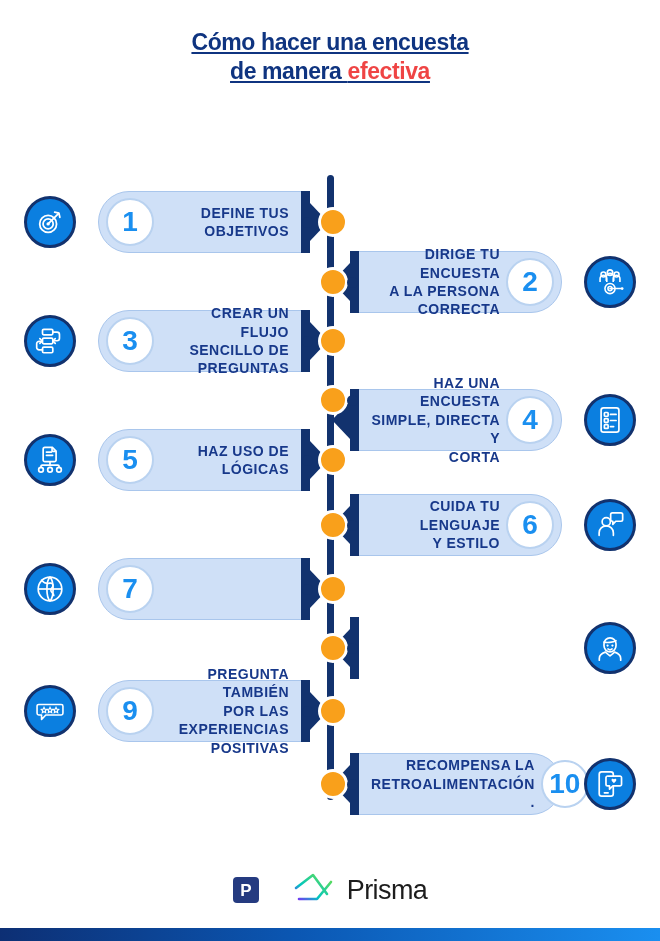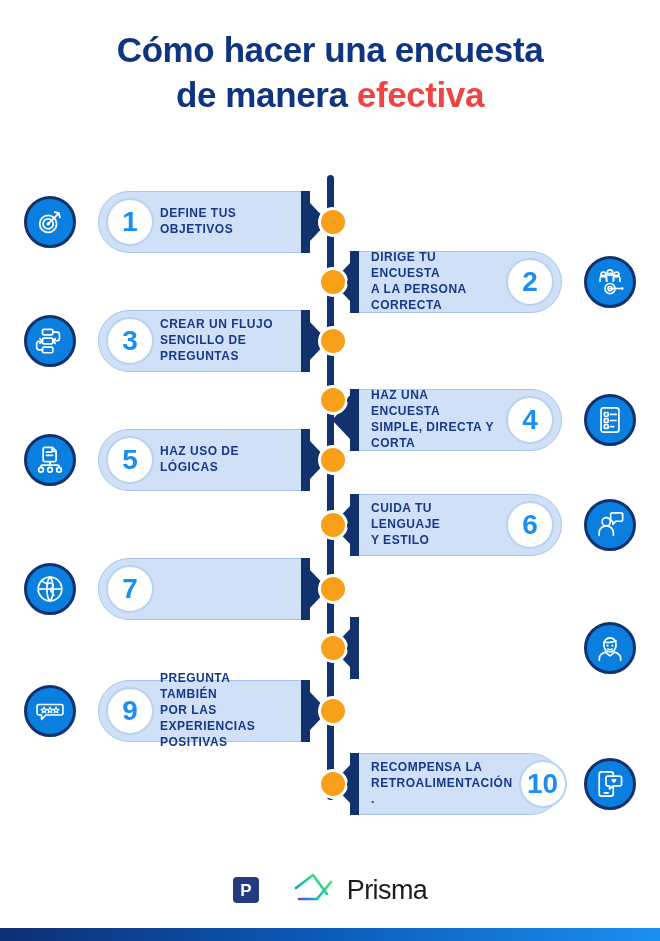--- a/index.html
+++ b/index.html
@@ -10,22 +10,23 @@
     position:relative;
     overflow:hidden;
   }
   .page{position:relative;width:660px;height:941px;background:#fff;}
 
   
   .title-wrap{
     position:absolute;top:28px;left:0;width:660px;text-align:center;
   }
   .title-line{
-    font-size:35px;font-weight:bold;color:#0f3480;letter-spacing:-0.4px;
+    font-size:23px;font-weight:bold;color:#0f3480;letter-spacing:-0.4px;
     line-height:1.28;
+    text-decoration:underline;
   }
   .accent{color:#ef4444;}
 
   
   .timeline{
     position:absolute;left:327px;top:175px;width:7px;height:625px;
     background:#12326e;border-radius:4px;
   }
   .node{
     position:absolute;width:30px;height:30px;border-radius:50%;
@@ -87,22 +88,22 @@
   .numcircle{
     width:48px;height:48px;min-width:48px;border-radius:50%;
     background:#ffffff;border:2px solid #b9d2f0;
     display:flex;align-items:center;justify-content:center;
     color:#1a8ff0;font-size:28px;font-weight:bold;line-height:1;
     z-index:5;
   }
   .numcircle.ten{font-size:28px;}
 
   .steptext{
-    flex:1;text-align:left;
-    color:#17388a;font-size:12px;font-weight:bold;
+    flex:1;text-align:right;
+    color:#17388a;font-size:14px;font-weight:bold;
     letter-spacing:0.5px;line-height:1.32;
     text-transform:uppercase;
     padding:0 6px;
     white-space:pre-line;
   }
   .row.left .pill{padding-left:7px;padding-right:14px;}
   .row.right .pill{padding-right:7px;padding-left:14px;}
 
   
   .footer{

